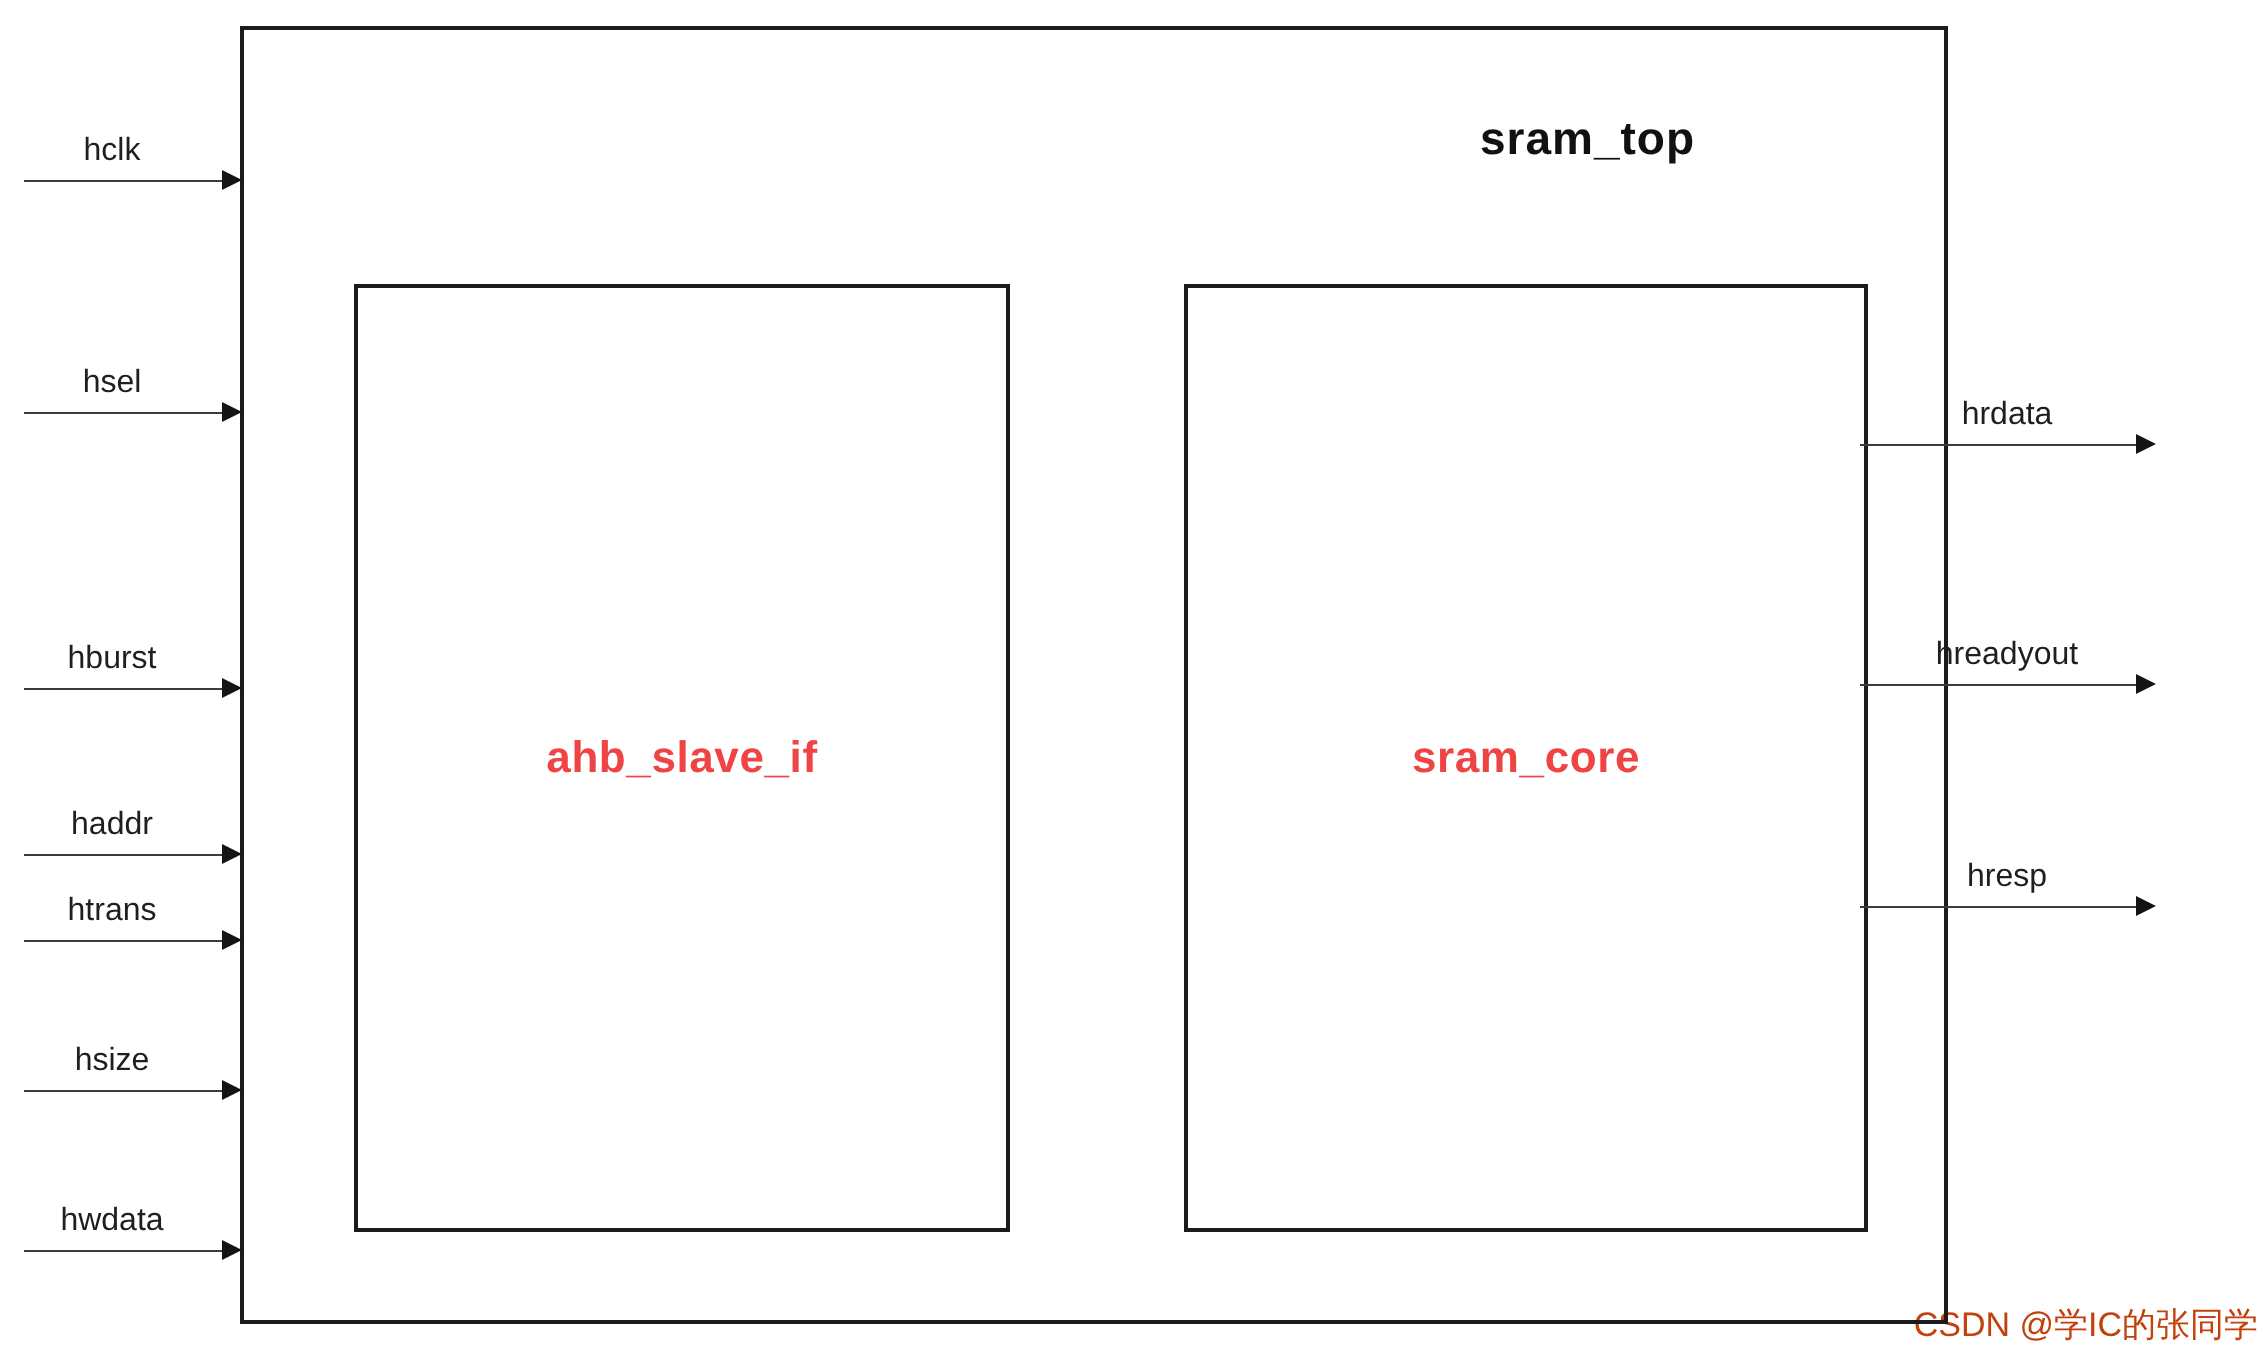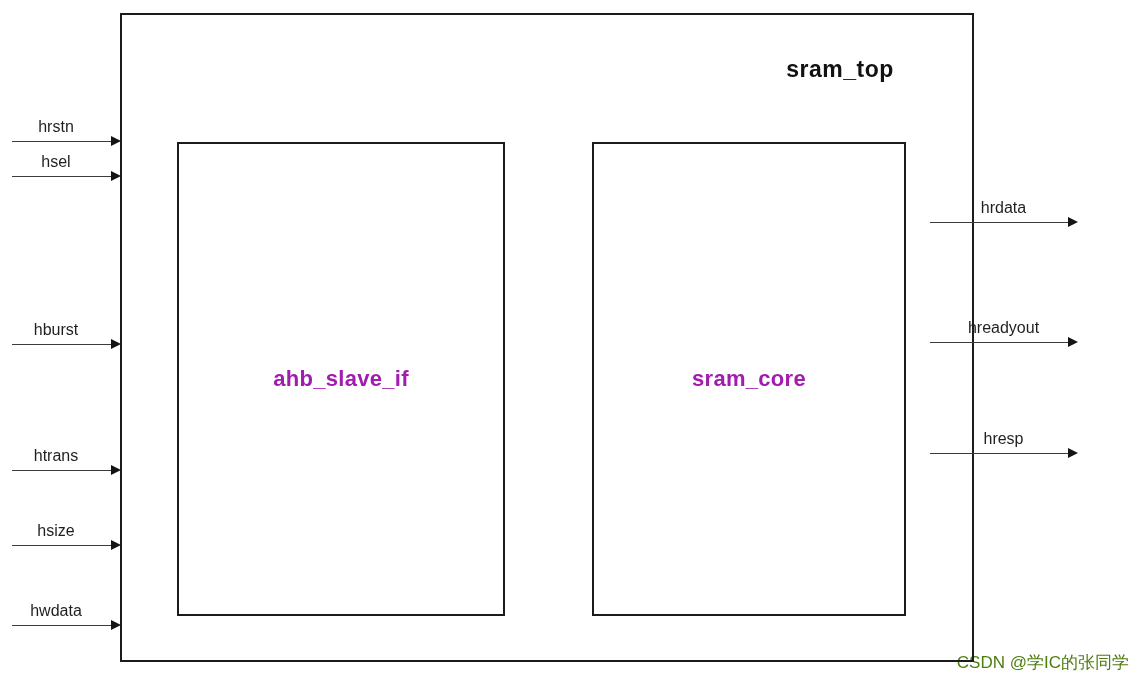--- a/index.html
+++ b/index.html
@@ -25,44 +25,43 @@
     height: 649px;
     border: 2px solid #1b1b1b;
     box-sizing: border-box;
     background: transparent;
   }
   .module-title {
     position: absolute;
     left: 740px;
     top: 56px;
     width: 200px;
-    text-align: center;
     font-size: 23px;
     font-weight: bold;
     color: #111111;
     letter-spacing: 0.5px;
   }
   .inner-box {
     position: absolute;
     top: 142px;
     width: 328px;
     height: 474px;
     border: 2px solid #1b1b1b;
     box-sizing: border-box;
     display: flex;
     align-items: center;
     justify-content: center;
     background: transparent;
   }
   .inner-box.left  { left: 177px; }
-  .inner-box.right { left: 592px; width: 314px; }
+  .inner-box.right { left: 592px; width: 342px; }
   .inner-box .block-label {
     font-size: 22px;
     font-weight: bold;
-    color: #a21caf;
+    color: #ef4444;
     letter-spacing: 0.3px;
   }
 
   
   .sig {
     position: absolute;
     height: 30px;
   }
   .sig .lbl {
     position: absolute;
@@ -96,21 +95,21 @@
   .sig.in  { left: 12px;  width: 108px; }
   .sig.in .lbl { left: -16px; right: 4px; }
   .sig.out { left: 930px; width: 147px; }
 
   
   .watermark {
     position: absolute;
     top: 651px;
     right: 5px;
     font-size: 17px;
-    color: #4d7c0f;
+    color: #c2410c;
     white-space: nowrap;
     text-align: right;
   }
 </style>
 </head>
 <body>
 
 <div class="stage">
 
   <div class="watermark">CSDN @学IC的张同学</div>
@@ -118,32 +117,37 @@
   <div class="outer-box"></div>
   <div class="module-title">sram_top</div>
 
   <div class="inner-box left">
     <span class="block-label">ahb_slave_if</span>
   </div>
   <div class="inner-box right">
     <span class="block-label">sram_core</span>
   </div>
 
-  <div class="sig in" style="top:115px">
-    <div class="lbl">hrstn</div>
+  <div class="sig in" style="top:64px">
+    <div class="lbl">hclk</div>
     <div class="ln"></div>
     <div class="hd"></div>
   </div>
-  <div class="sig in" style="top:150px">
+  <div class="sig in" style="top:180px">
     <div class="lbl">hsel</div>
     <div class="ln"></div>
     <div class="hd"></div>
   </div>
   <div class="sig in" style="top:318px">
     <div class="lbl">hburst</div>
+    <div class="ln"></div>
+    <div class="hd"></div>
+  </div>
+  <div class="sig in" style="top:401px">
+    <div class="lbl">haddr</div>
     <div class="ln"></div>
     <div class="hd"></div>
   </div>
   <div class="sig in" style="top:444px">
     <div class="lbl">htrans</div>
     <div class="ln"></div>
     <div class="hd"></div>
   </div>
   <div class="sig in" style="top:519px">
     <div class="lbl">hsize</div>

